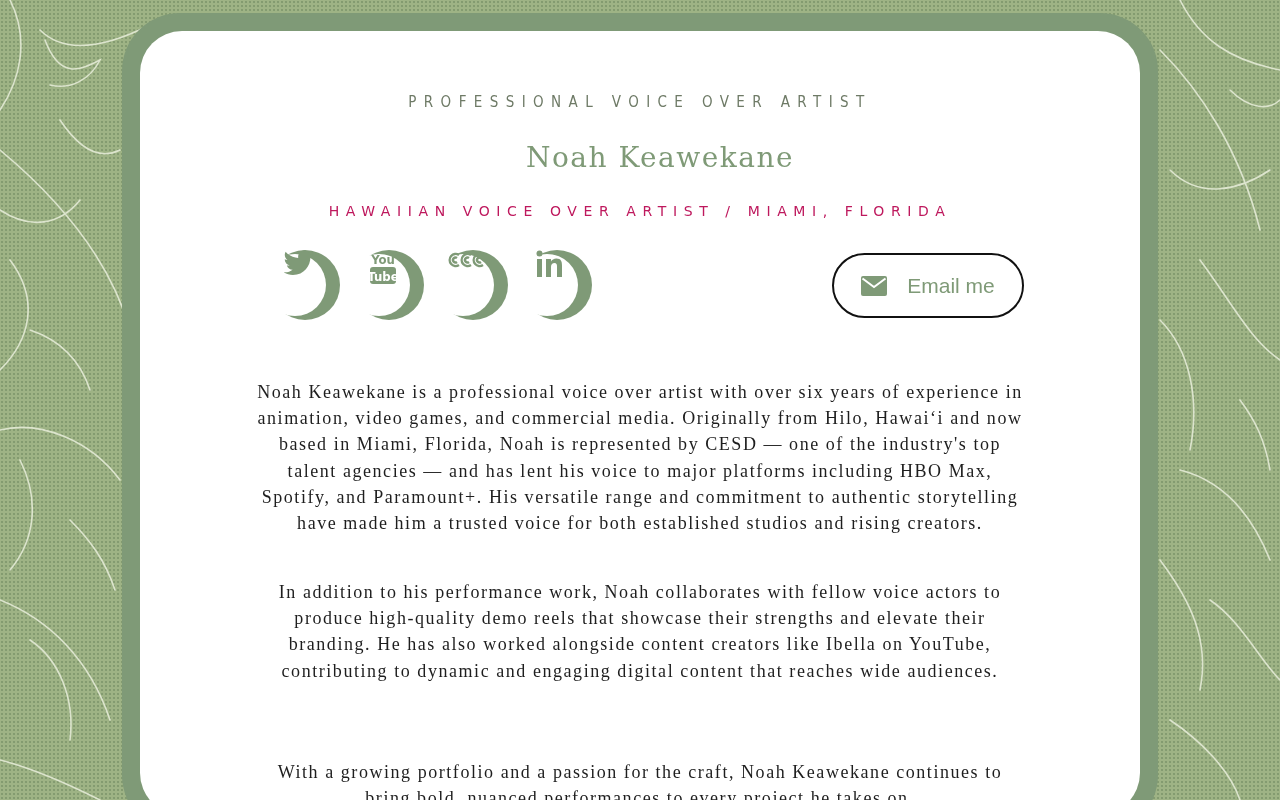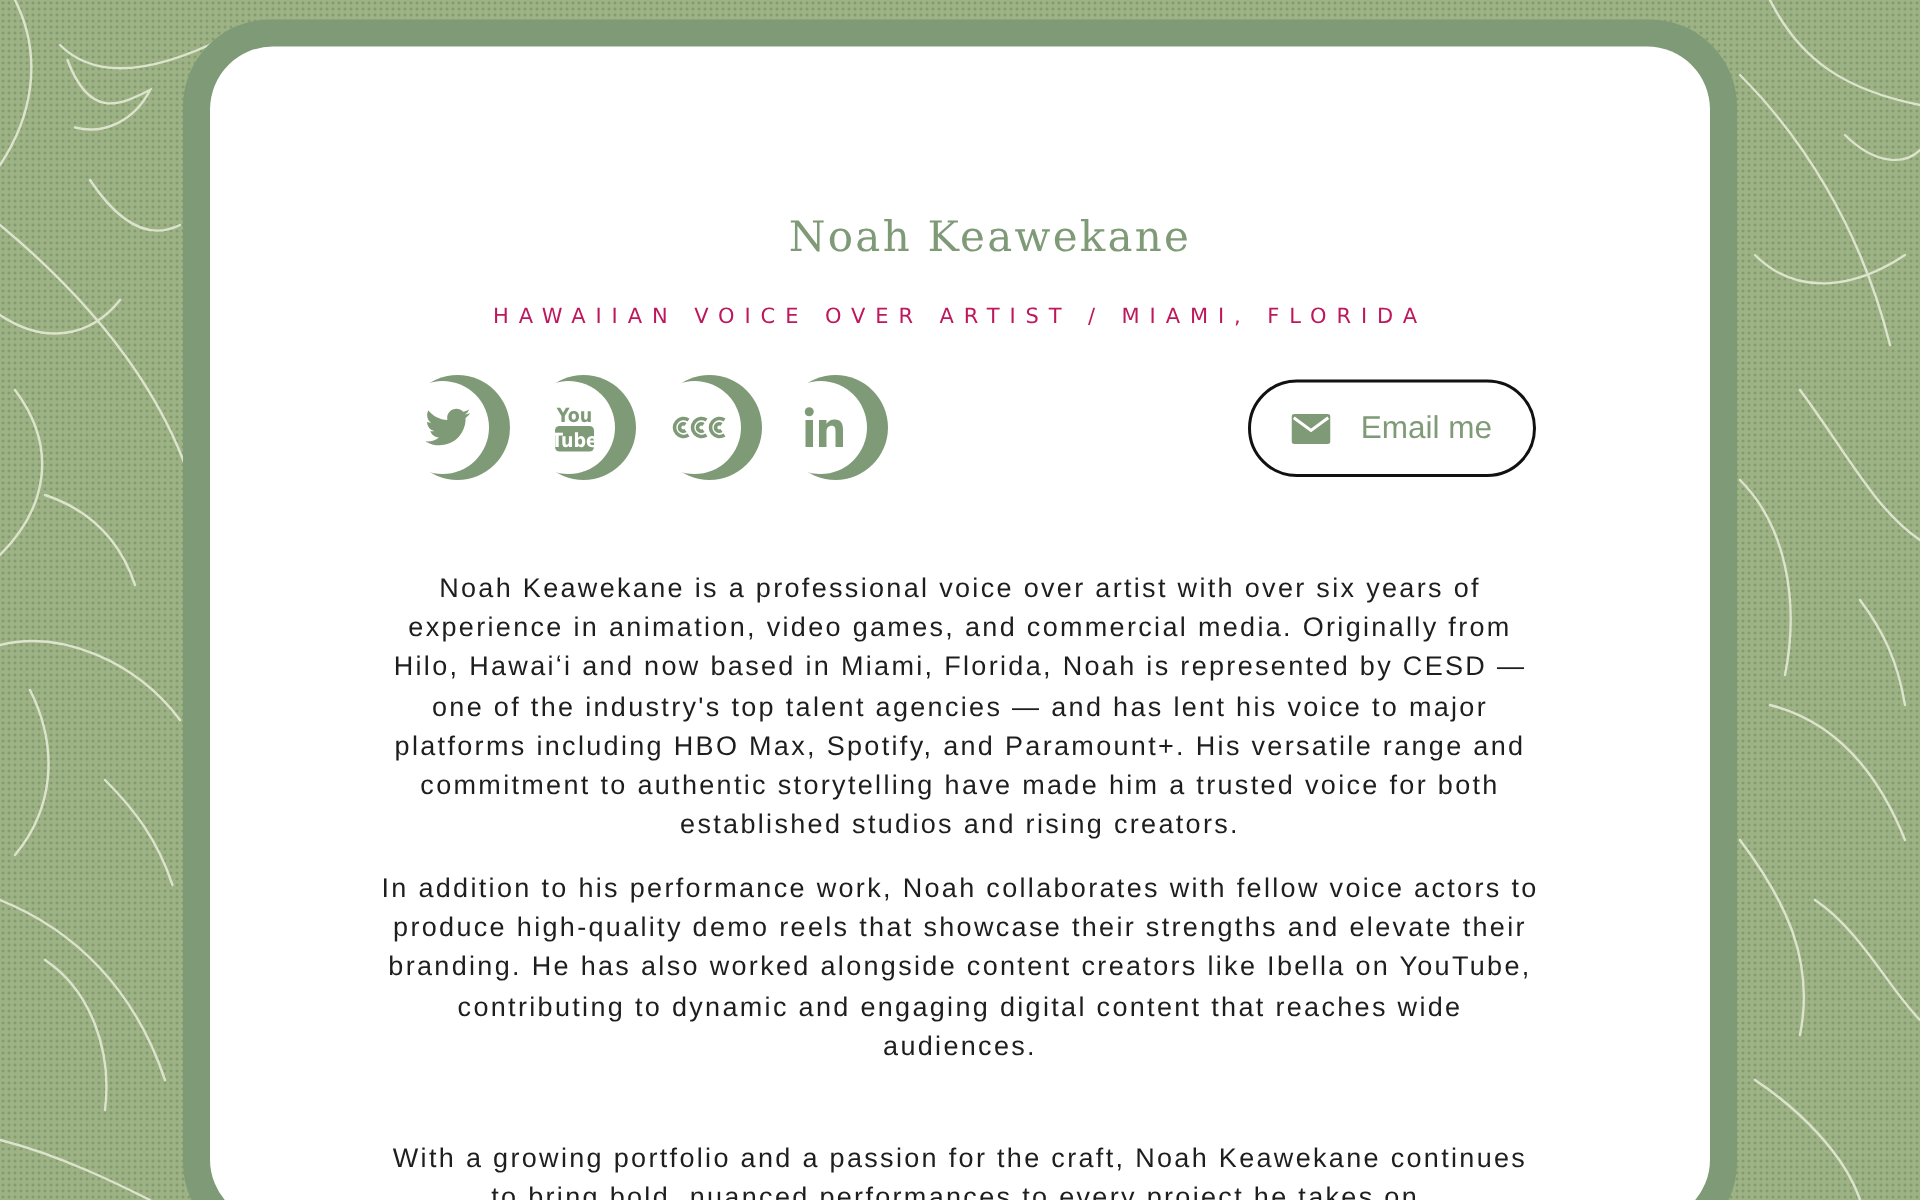--- a/index.html
+++ b/index.html
@@ -72,42 +72,42 @@
     content: "";
     position: absolute;
     left: -6px; top: 4px;
     width: 62px; height: 62px;
     border-radius: 50%;
     background: #fff;
   }
   .social .glyph {
     position: absolute;
     left: 0; top: 0; width: 58px; height: 70px;
-    display: flex; align-items: center; justify-content: center;
+    display: flex; align-items: flex-start; justify-content: center;
     z-index: 2;
   }
   .email-btn {
     position: absolute; left: 692px; top: 222px;
     width: 192px; height: 65px;
     border: 2px solid #111;
     border-radius: 33px;
     display: flex; align-items: center; justify-content: center;
     gap: 20px;
     background: #fff;
     cursor: pointer;
   }
   .email-btn .label {
     font-family: "Liberation Sans", sans-serif;
     font-size: 21px;
     color: #7f9a77;
   }
   .bio {
     position: absolute; left: 112px; width: 776px;
     text-align: center;
-    font-family: Liberation Sans, sans-serif;
+    font-family: Liberation Serif, serif;
     font-size: 18px;
     line-height: 26.2px;
     letter-spacing: 1.55px;
     color: #1e1e1e;
   }
   .p1 { top: 348px; }
   .p2 { top: 548px; }
   .p3 { top: 728px; }
 </style>
 </head>
@@ -137,20 +137,21 @@
   <path d="M1160 560 C1190 600 1210 640 1200 690"></path>
   <path d="M1210 600 C1240 620 1260 660 1280 680"></path>
   <path d="M1170 720 C1200 740 1230 770 1240 800"></path>
   <path d="M1230 90 C1250 110 1270 110 1280 100"></path>
   <path d="M1240 400 C1255 420 1265 440 1270 470"></path>
 </svg>
 
 <div class="frame">
   <div class="card">
 
+    <div class="eyebrow">PROFESSIONAL VOICE OVER ARTIST</div>
     <div class="name">Noah Keawekane</div>
     <div class="subtitle">HAWAIIAN VOICE OVER ARTIST / MIAMI, FLORIDA</div>
 
     <div class="socials">
       <div class="social">
         <div class="crescent"></div>
         <div class="glyph">
           <svg width="30" height="26" viewBox="0 0 24 20">
               <path fill="#7f9a77" d="M23.6 2.3c-.9.4-1.8.6-2.8.8 1-.6 1.8-1.6 2.1-2.7-.9.6-2 1-3.1 1.2C18.9.6 17.6 0 16.2 0c-2.7 0-4.9 2.2-4.9 4.9 0 .4 0 .8.1 1.1C7.3 5.8 3.7 3.9 1.3.9.9 1.6.6 2.5.6 3.4c0 1.7.9 3.2 2.2 4.1-.8 0-1.6-.2-2.2-.6v.1c0 2.4 1.7 4.4 3.9 4.8-.4.1-.8.2-1.3.2-.3 0-.6 0-.9-.1.6 2 2.4 3.4 4.6 3.4-1.7 1.3-3.8 2.1-6.1 2.1-.4 0-.8 0-1.2-.1 2.2 1.4 4.7 2.2 7.5 2.2 9.1 0 14-7.5 14-14v-.6c1-.7 1.8-1.6 2.5-2.6z"></path>
             </svg>

